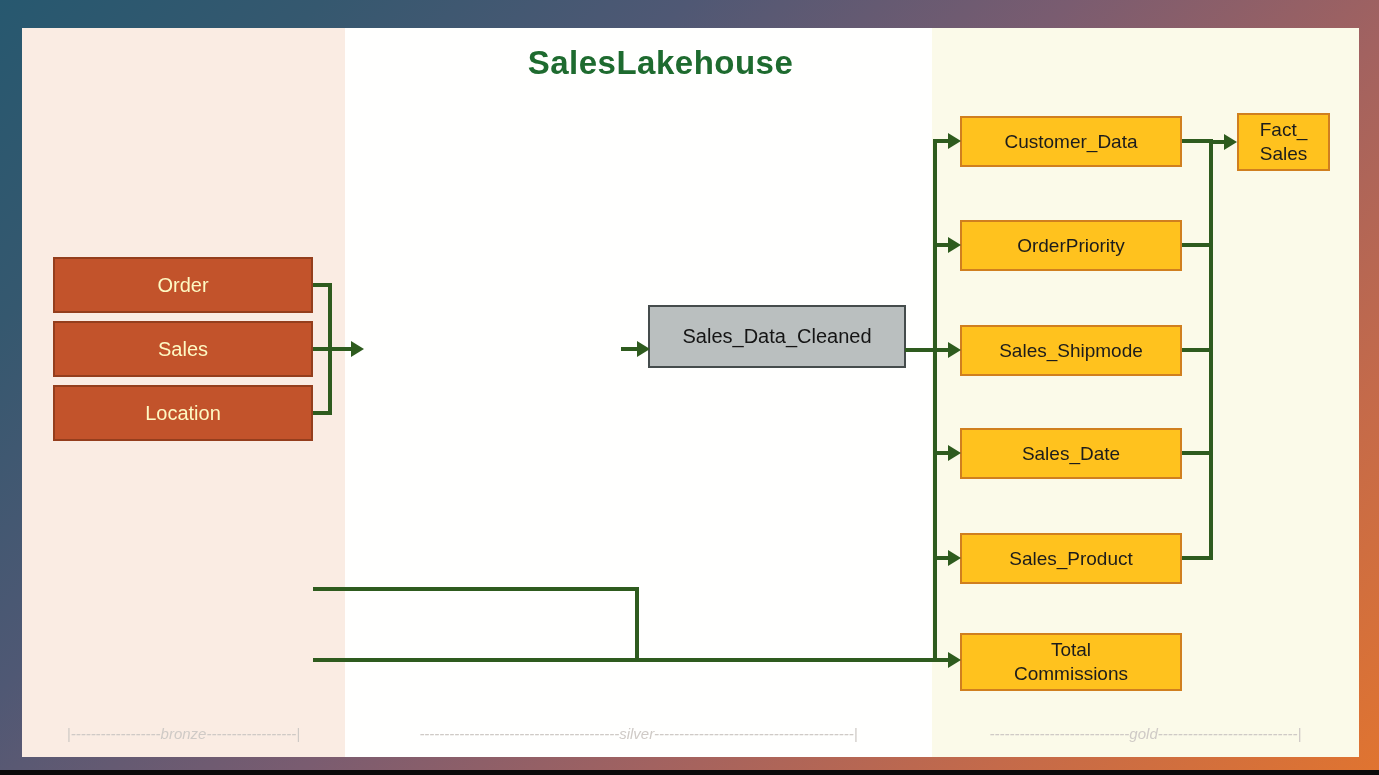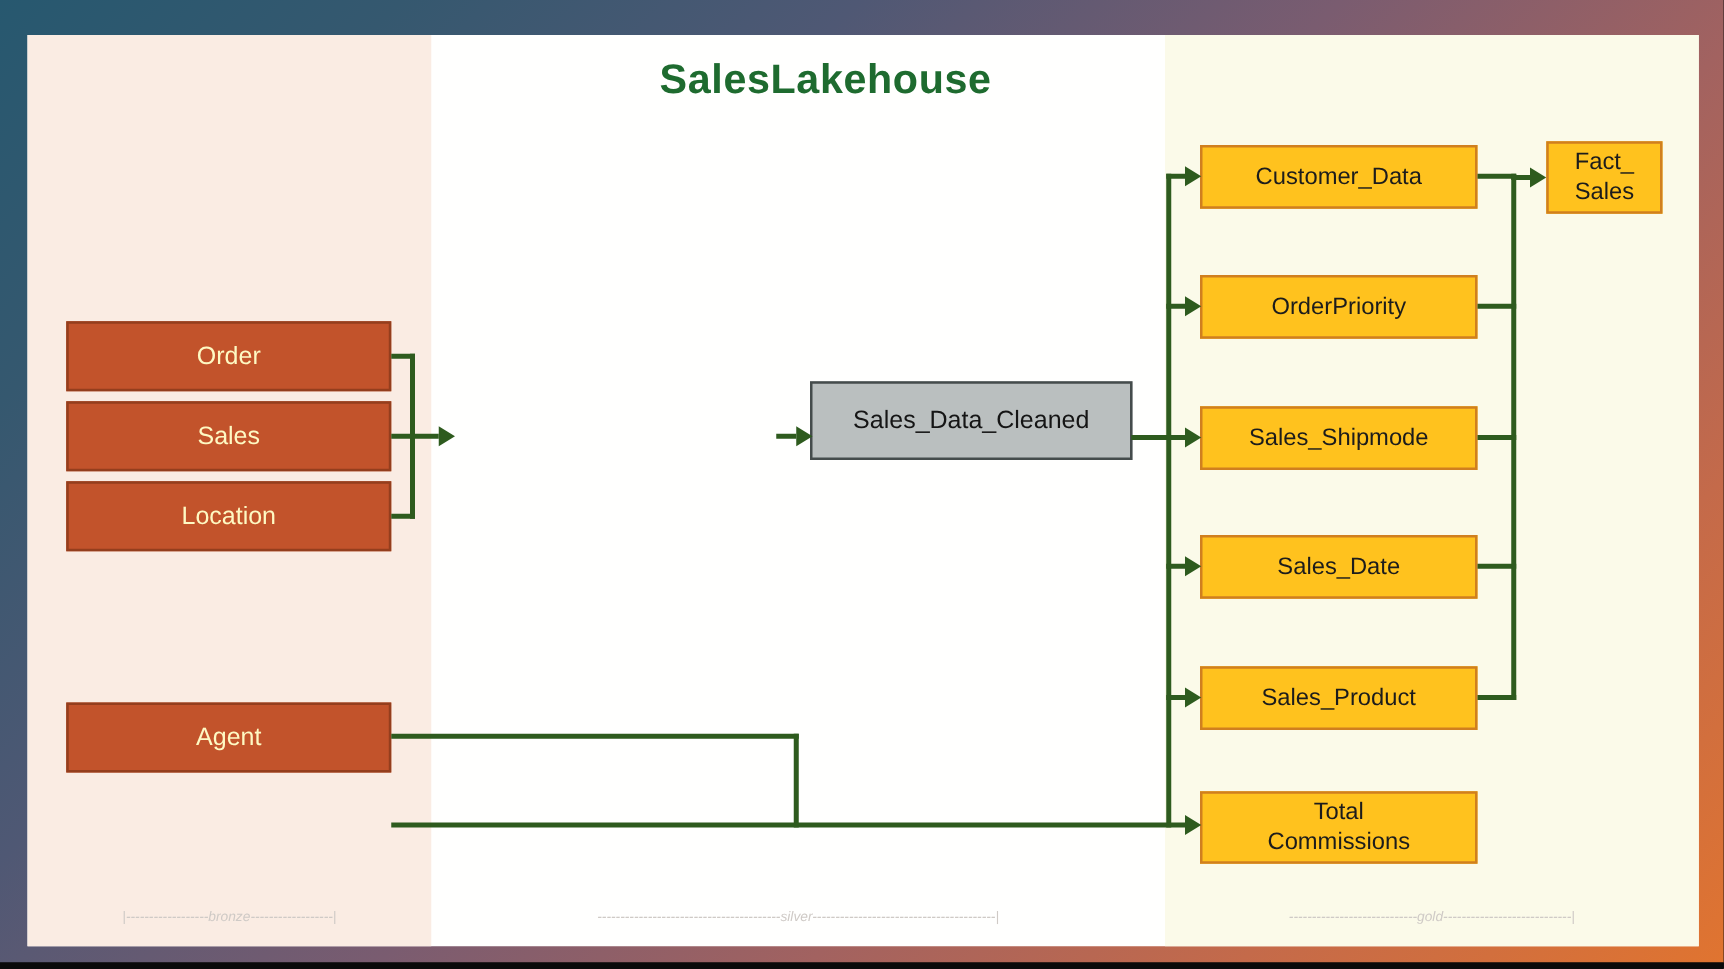--- a/index.html
+++ b/index.html
@@ -30,21 +30,21 @@
   #n-sales-product {left:960px; top:533px;}
   #n-total-commissions {left:960px; top:633px; height:58px;}
   #n-fact-sales {left:1237px; top:113px; width:93px; height:58px;}
 
   .hl, .vl { position:absolute; background:#2e5b1e; }
   .hl { height:4px; } .vl { width:4px; }
   .ah { position:absolute; width:0; height:0;
         border-top:8px solid transparent; border-bottom:8px solid transparent; border-left:13px solid #2e5b1e; }
 
   .zone-label { position:absolute; top:719px; height:30px; line-height:30px; text-align:center;
-                font-size:11px; font-style:italic; color:#cfcac6; white-space:nowrap; overflow:hidden; }
+                font-size:15px; font-style:italic; color:#cfcac6; white-space:nowrap; overflow:hidden; }
   .zl-bronze { left:22px;  width:323px; }
   .zl-silver { left:345px; width:587px; }
   .zl-gold   { left:932px; width:427px; }
 </style>
 </head>
 <body>
 
 <div id="page">
   <div class="frame"></div>
   <div class="black-strip"></div>
@@ -55,23 +55,20 @@
   <div class="title">SalesLakehouse</div>
 
   <div class="box bronze-box" id="n-order">
     <span>Order</span>
   </div>
   <div class="box bronze-box" id="n-sales">
     <span>Sales</span>
   </div>
   <div class="box bronze-box" id="n-location">
     <span>Location</span>
-  </div>
-  <div class="box bronze-box" id="n-agent">
-    <span>Agent</span>
   </div>
 
   <div class="box silver-box" id="n-sales-data-cleaned">
     <span>Sales_Data_Cleaned</span>
   </div>
 
   <div class="box gold-box" id="n-customer-data">
     <span>Customer_Data</span>
   </div>
   <div class="box gold-box" id="n-order-priority">

